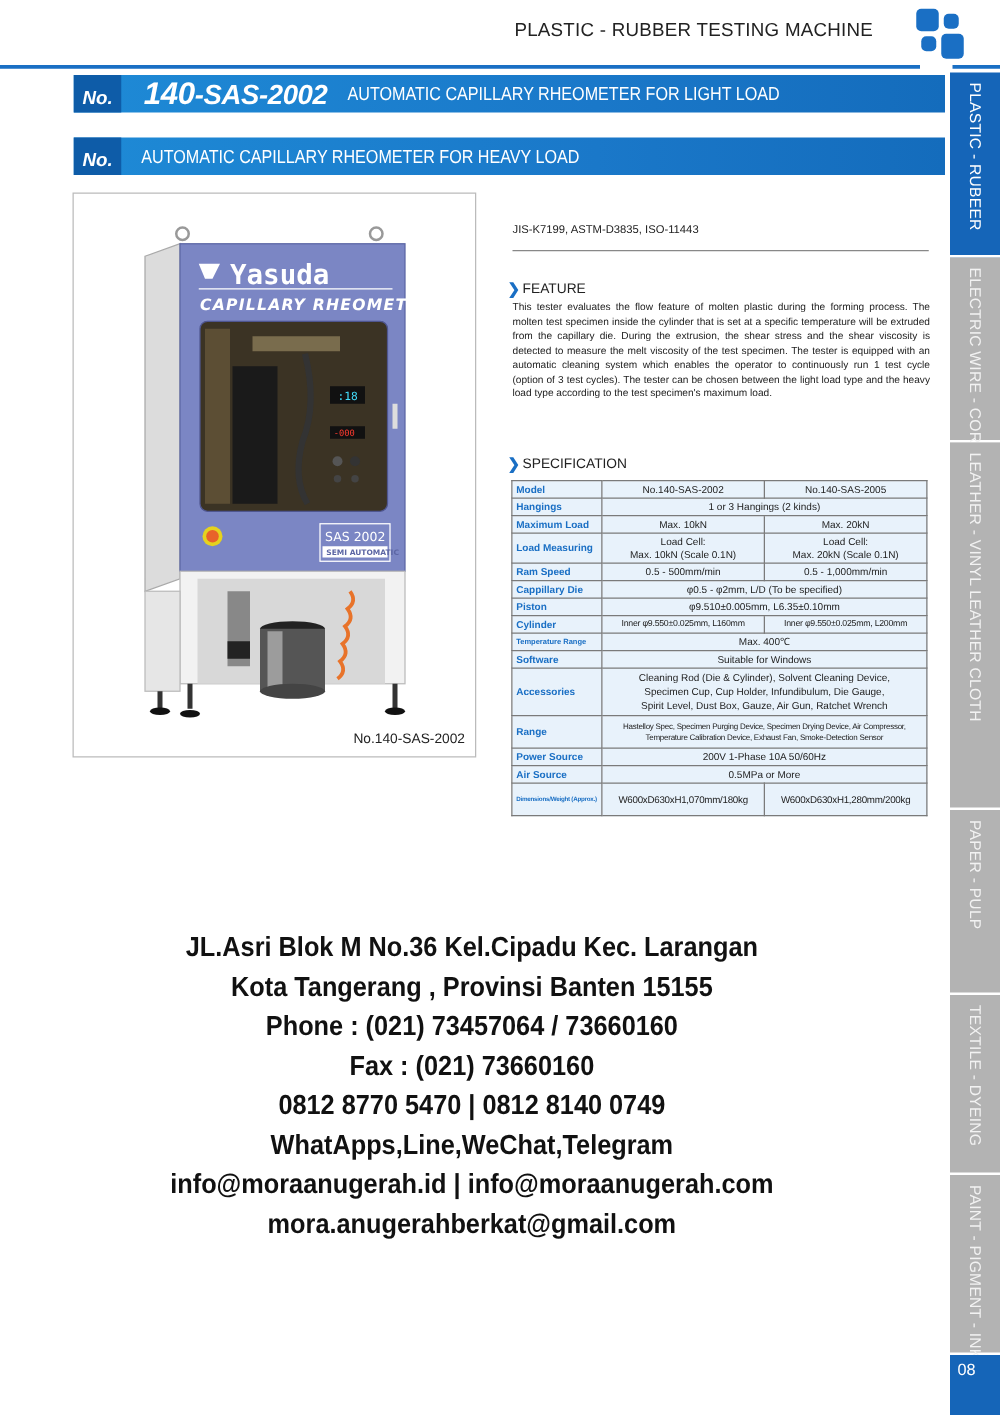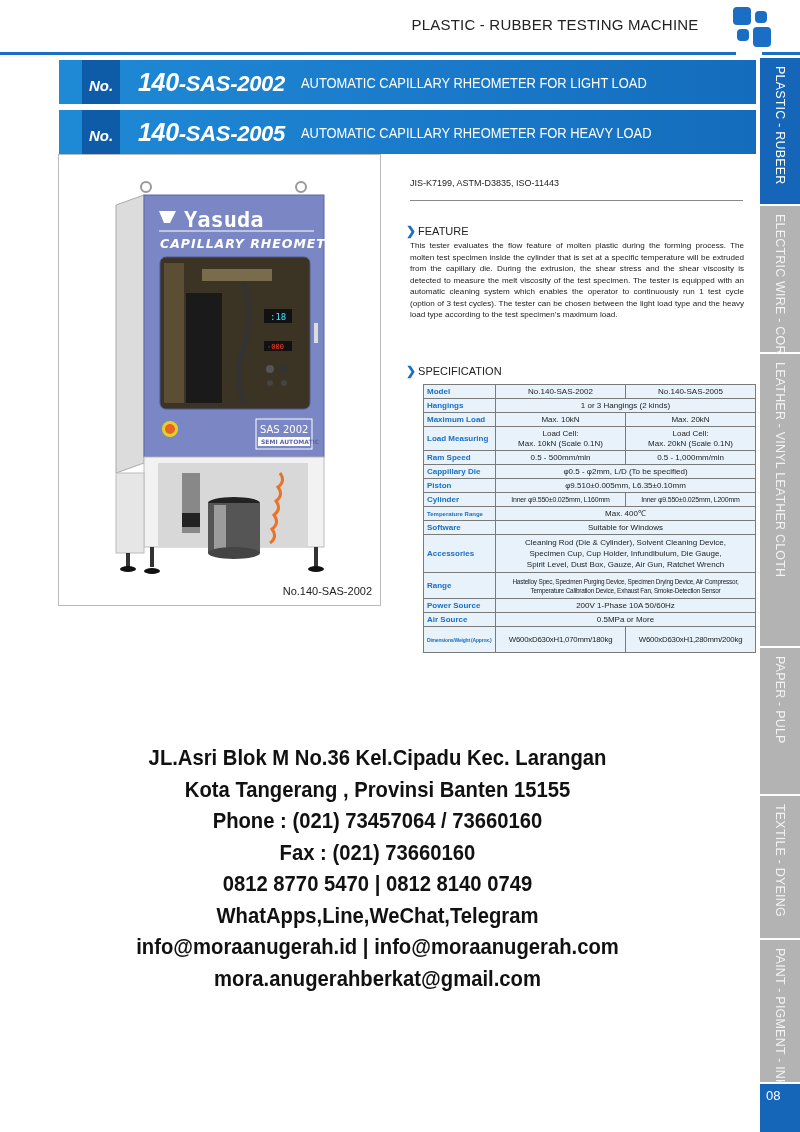--- a/index.html
+++ b/index.html
@@ -21,23 +21,23 @@
     position: absolute; left: 0; top: 52px; width: 736px; height: 3px;
     background: #1a6fc4;
   }
   .header-rule2 {
     position: absolute; left: 762px; top: 52px; width: 38px; height: 3px;
     background: #1a6fc4;
   }
 
   
   .title-bar {
-    position: absolute; left: 59px; width: 697px; height: 44px;
+    position: absolute; left: 59px; width: 697px; height: 30px;
     background: linear-gradient(90deg, #1e8ad6 0%, #1a78c9 60%, #146cbc 100%);
-    display: flex; align-items: center; color: #fff; padding-left: 23px;
+    display: flex; align-items: center; color: #fff;
   }
   .title-bar .no {
     width: 38px; height: 100%; background: #0e5ca8;
     display: flex; align-items: center; justify-content: center;
     font-weight: bold; font-style: italic; font-size: 15px; padding-top: 6px;
   }
   .title-bar .model {
     font-weight: bold; font-style: italic; font-size: 22px; margin-left: 18px;
     letter-spacing: -0.3px;
   }
@@ -73,21 +73,21 @@
   .section-head .chev { color: #1a6fc4; font-weight: bold; margin-right: 2px; font-size: 12px; }
   #feature-head { top: 224px; }
   #spec-head { top: 364px; }
   .feature-text {
     position: absolute; left: 410px; top: 240px; width: 334px;
     font-size: 8.1px; line-height: 11.5px; text-align: justify; color: #222;
   }
 
   
   .spec-table {
-    position: absolute; left: 423px; top: 384px; width: 333px;
+    position: absolute; left: 409px; top: 384px; width: 333px;
     border-collapse: collapse; font-size: 8px; color: #222;
   }
   .spec-table td {
     border: 1px solid #7a7a7a; background: #e8f2fb; text-align: center;
     padding: 0 2px; line-height: 10px; height: 14px;
   }
   .spec-table td.lbl {
     text-align: left; color: #1a6fc4; font-weight: bold; width: 72px; padding-left: 3px;
     background: #e8f2fb;
   }
@@ -135,21 +135,20 @@
 <div class="header-rule"></div>
 <div class="header-rule2"></div>
 
 <div class="title-bar" id="bar1">
   <div class="no">No.</div>
   <div class="model"><span class="big">140</span><span>-SAS-2002</span></div>
   <div class="desc">AUTOMATIC CAPILLARY RHEOMETER FOR LIGHT LOAD</div>
 </div>
 <div class="title-bar" id="bar2">
   <div class="no">No.</div>
-  <div class="model"><span class="big">140</span><span>-SAS-2005</span></div>
   <div class="desc">AUTOMATIC CAPILLARY RHEOMETER FOR HEAVY LOAD</div>
 </div>
 
 <div class="image-panel">
   <svg class="machine" viewBox="0 0 230 410" xmlns="http://www.w3.org/2000/svg">
 
     <circle cx="42" cy="14" r="5" fill="none" stroke="#999" stroke-width="2"></circle>
     <circle cx="197" cy="14" r="5" fill="none" stroke="#999" stroke-width="2"></circle>
 
     <polygon points="12,32 40,22 40,290 12,300" fill="#dcdcdc" stroke="#aaa"></polygon>

